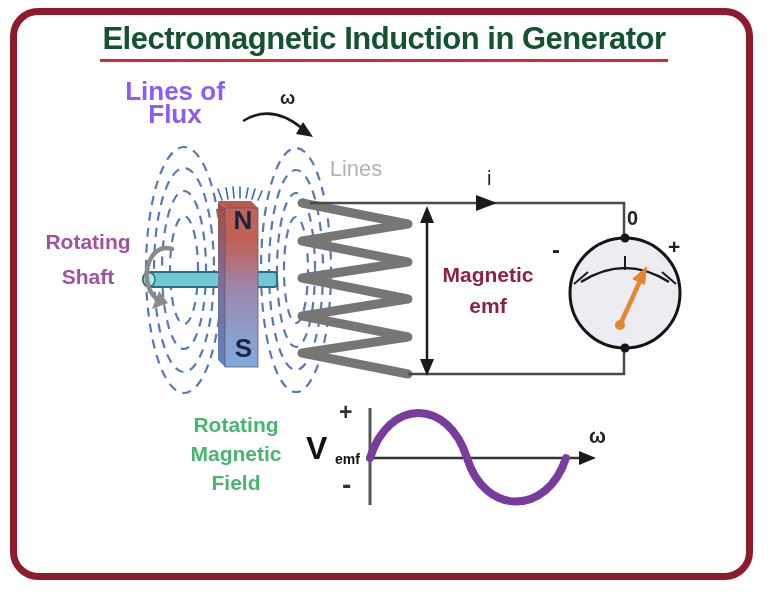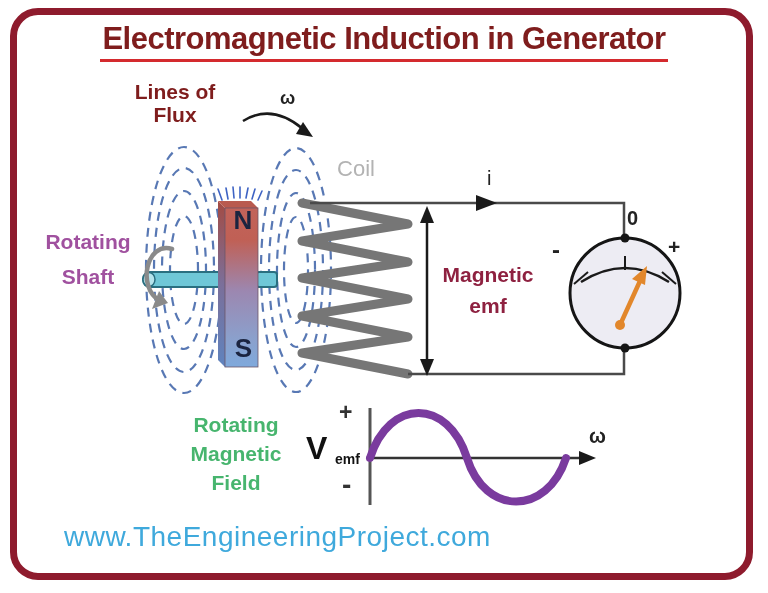--- a/index.html
+++ b/index.html
@@ -2,25 +2,25 @@
 <html><head>
 <meta charset="utf-8">
 <style>
   html,body{margin:0;padding:0;background:#fff;}
   #stage{position:relative;width:768px;height:593px;background:#ffffff;overflow:hidden;
          font-family:"Liberation Sans","DejaVu Sans",sans-serif;}
   #frame{position:absolute;left:10px;top:8px;width:729px;height:558px;
          border:7px solid #8E1B2D;border-radius:28px;}
   .abs{position:absolute;}
   #title-wrap{position:absolute;left:0;top:21px;width:768px;text-align:center;}
-  #title{display:inline-block;font-size:31px;font-weight:bold;color:#7f1d1d;
+  #title{display:inline-block;font-size:31px;font-weight:bold;color:#14532d;
          letter-spacing:-0.5px;border-bottom:3px solid #D42A2E;padding:0 2px 2px 2px;}
   .lbl{position:absolute;white-space:pre-line;}
   .c{text-align:center;}
-  #lines-of-flux{left:110px;top:80px;width:130px;line-height:23px;font-size:21px;font-weight:bold;color:#7f1d1d;}
+  #lines-of-flux{left:110px;top:80px;width:130px;line-height:23px;font-size:26px;font-weight:bold;color:#8b5cf6;}
   #omega-top{left:280px;top:88px;font-size:18px;font-weight:bold;color:#222;}
   #coil-label{left:328px;top:156px;width:56px;font-size:22px;color:#B3B3B3;}
   #rotating-shaft{left:30px;top:224px;width:116px;line-height:35px;font-size:21px;font-weight:bold;color:#A0519F;}
   #magnet-n{left:228px;top:205px;width:30px;font-size:26px;font-weight:bold;color:#1B2440;}
   #magnet-s{left:230px;top:333px;width:27px;font-size:26px;font-weight:bold;color:#1B2440;}
   #i-label{left:487px;top:167px;font-size:20px;color:#222;}
   #zero-label{left:627px;top:207px;font-size:20px;font-weight:bold;color:#222;}
   #meter-minus{left:552px;top:236px;font-size:24px;font-weight:bold;color:#222;}
   #meter-plus{left:668px;top:235px;font-size:21px;font-weight:bold;color:#222;}
   #induced-emf{left:435px;top:259px;width:106px;line-height:31px;font-size:21px;font-weight:bold;color:#8E2140;}
@@ -137,34 +137,33 @@
       <line x1="370" y1="408" x2="370" y2="505" stroke="#555" stroke-width="3"></line>
       <line x1="366" y1="458" x2="582" y2="458" stroke="#333" stroke-width="2.5"></line>
       <polygon points="596,458 579,451 579,465" fill="#1a1a1a"></polygon>
     </g>
     <path d="M 370 458 C 389 398, 448 398, 467 458 C 485 516, 547 516, 566 458" fill="none" stroke="#7A3B9E" stroke-width="8" stroke-linecap="round"></path>
   </svg>
 
   <div class="lbl c" id="lines-of-flux">Lines of
 Flux</div>
   <div class="lbl" id="omega-top">ω</div>
-  <div class="lbl c" id="coil-label">Coil</div>
+  <div class="lbl c" id="coil-label">Lines</div>
   <div class="lbl c" id="rotating-shaft">Rotating
 Shaft</div>
   <div class="lbl c" id="magnet-n">N</div>
   <div class="lbl c" id="magnet-s">S</div>
   <div class="lbl" id="i-label">i</div>
   <div class="lbl" id="zero-label">0</div>
   <div class="lbl" id="meter-minus">-</div>
   <div class="lbl" id="meter-plus">+</div>
   <div class="lbl c" id="induced-emf">Magnetic
 emf</div>
   <div class="lbl c" id="rmf">Rotating
 Magnetic
 Field</div>
   <div class="lbl" id="graph-plus">+</div>
   <div class="lbl" id="v-label">V</div>
   <div class="lbl" id="v-sub">emf</div>
   <div class="lbl" id="graph-minus">-</div>
   <div class="lbl" id="omega-axis">ω</div>
-  <div class="lbl" id="website">www.TheEngineeringProject.com</div>
 
 </div>
 
 </body></html>

